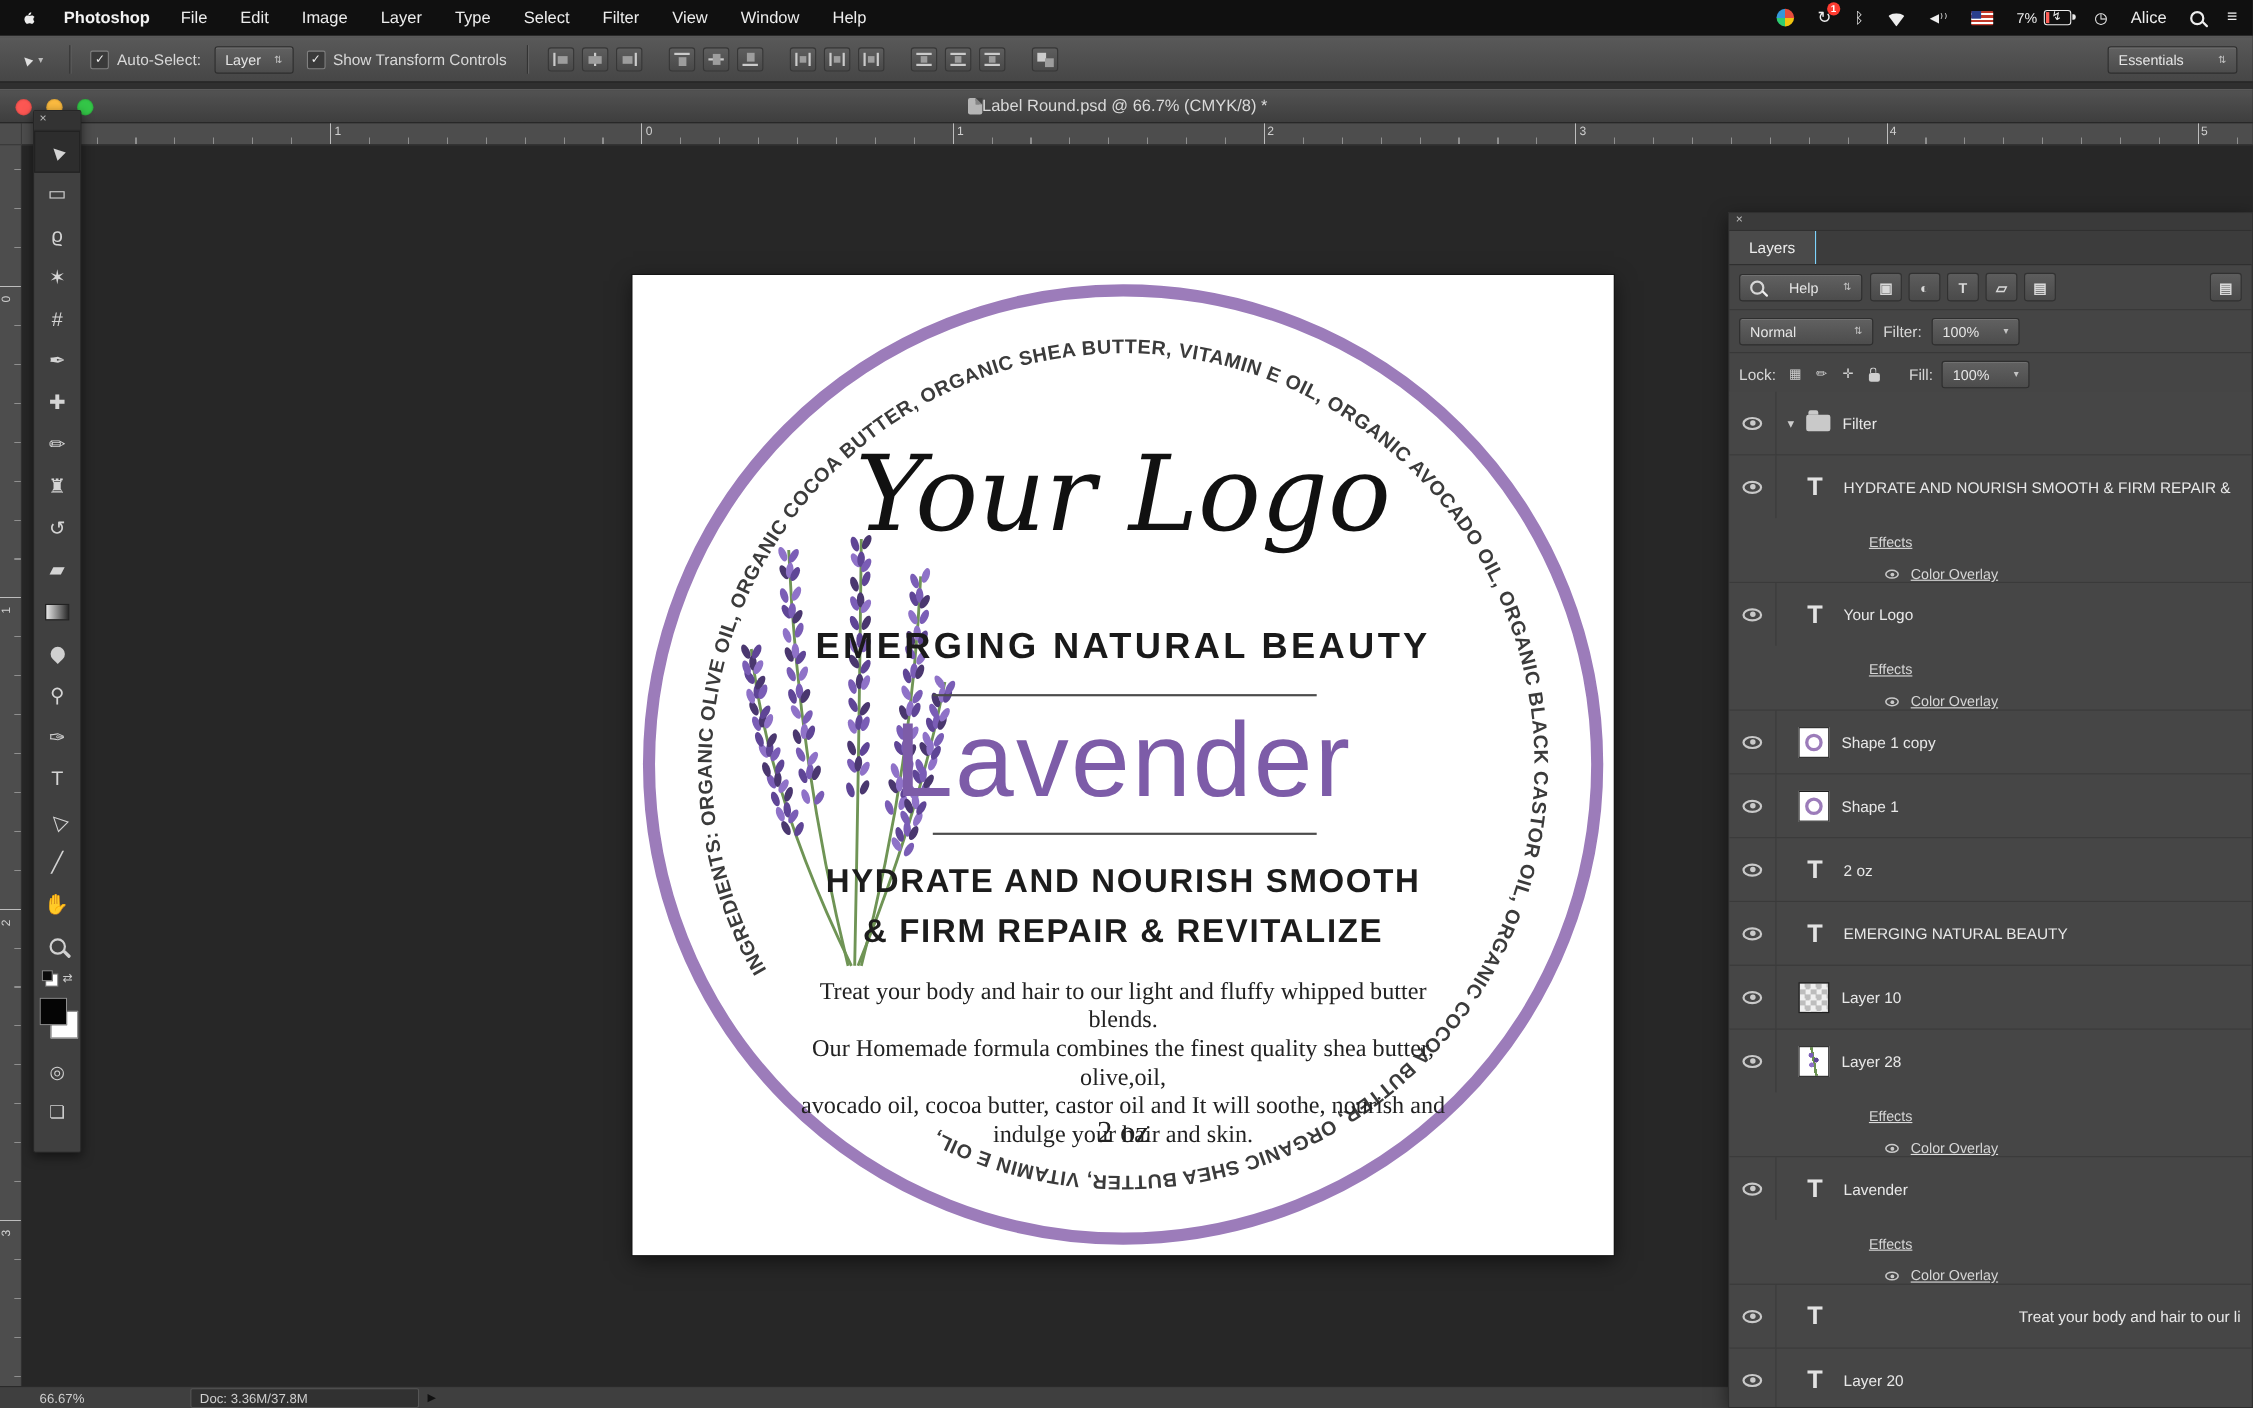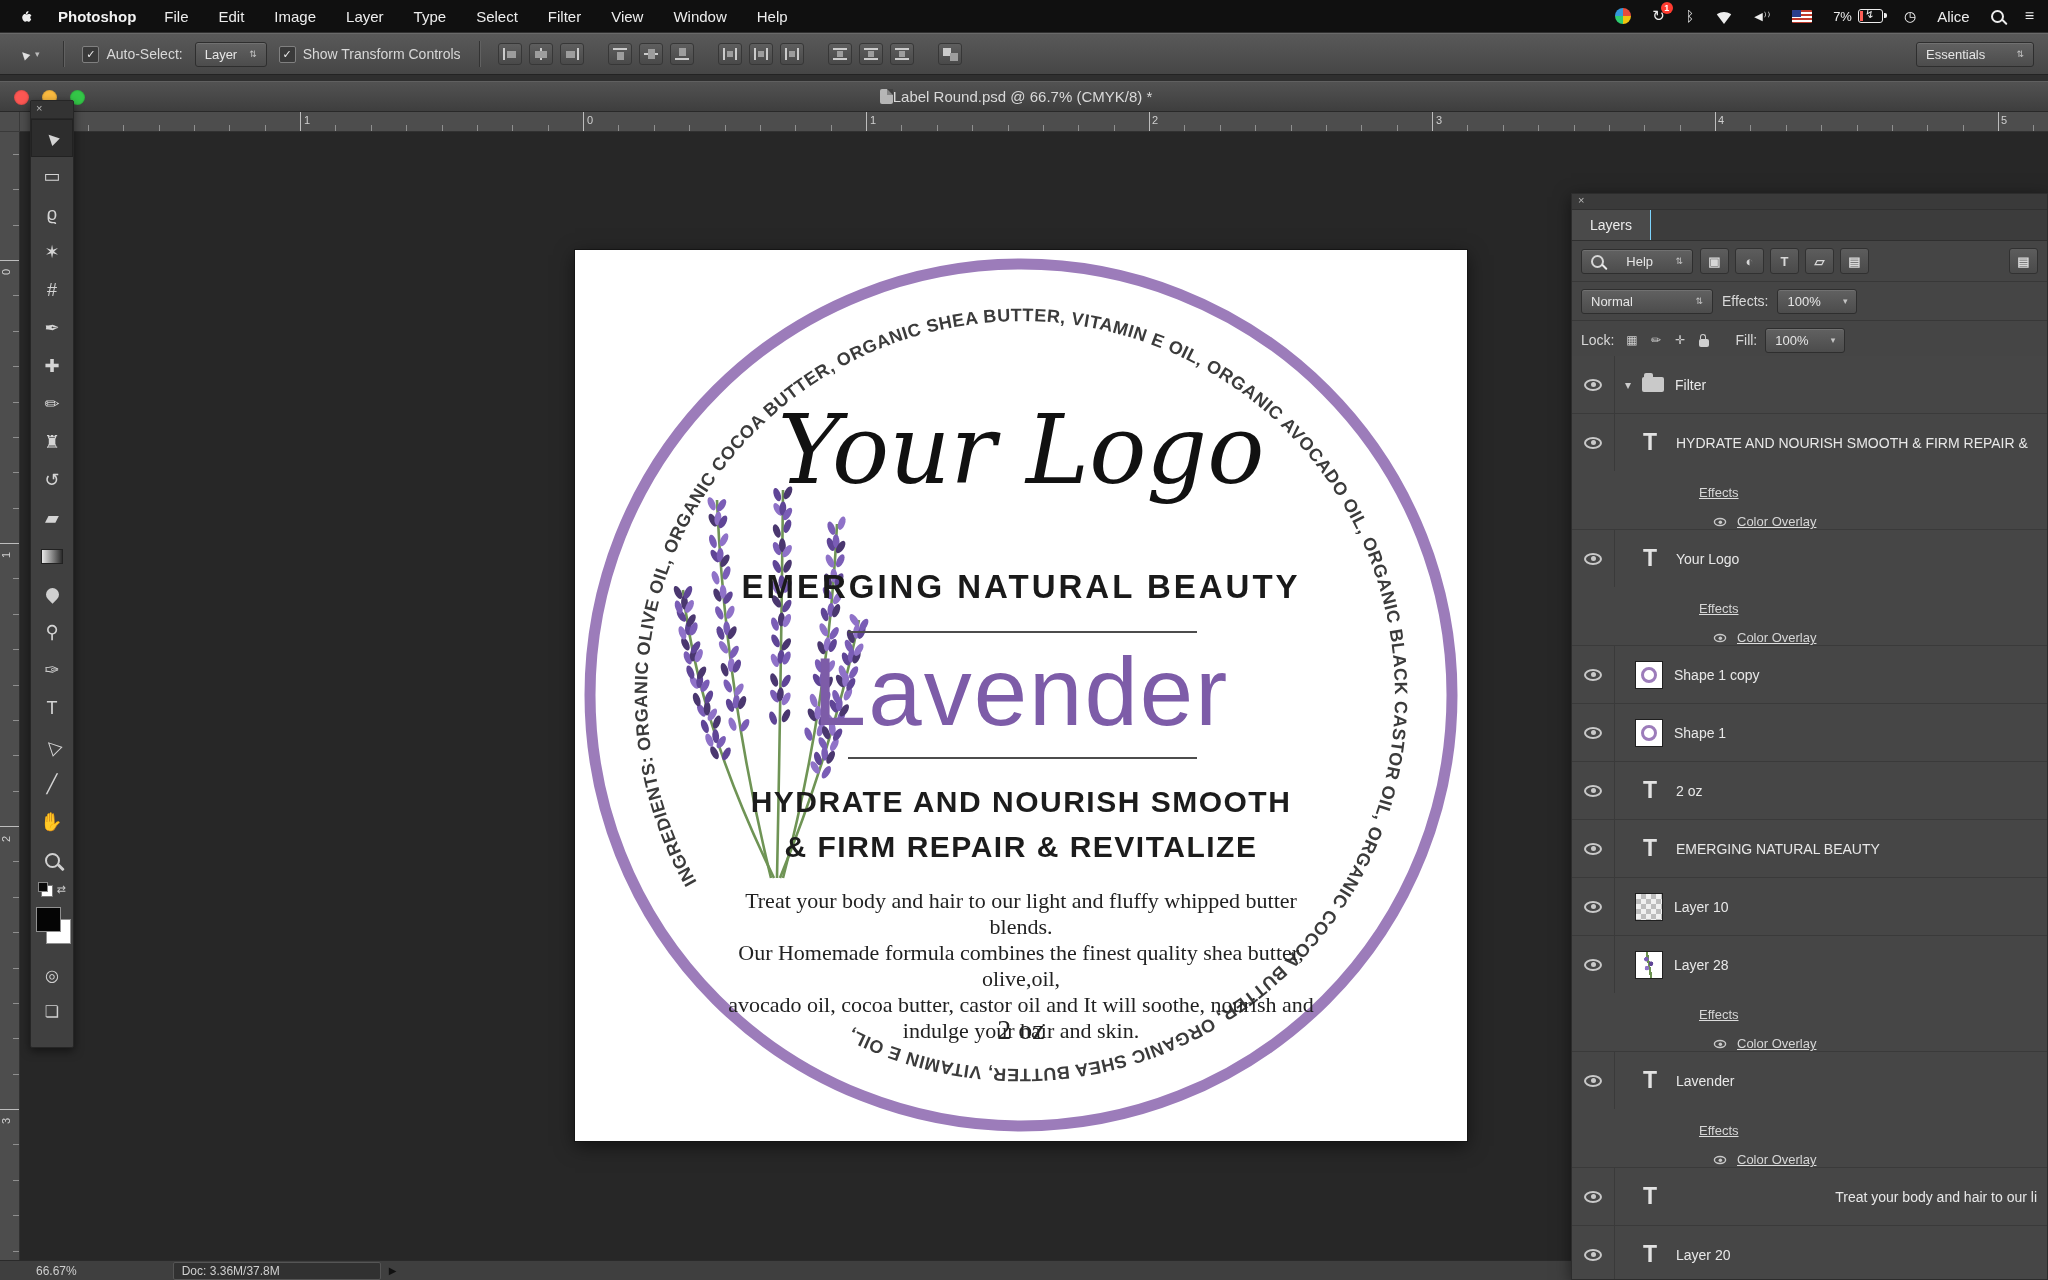--- a/index.html
+++ b/index.html
@@ -158,21 +158,21 @@
   .lp-tabs{height:30px;background:#3c3c3c;border-bottom:1px solid #2f2f2f;display:flex;}
   .lp-tab{padding:0 18px;line-height:30px;background:#4a4a4a;color:#ececec;font-size:14px;
           border-right:1px solid #7dd3fc;}
   .lp-filter{height:40px;display:flex;align-items:center;gap:7px;padding:0 9px;border-bottom:1px solid #383838;}
   .kindpill{width:112px;box-sizing:border-box;justify-content:space-between;}
   .fbtn{width:27px;height:24px;background:linear-gradient(#5d5d5d,#4a4a4a);border:1px solid #313131;
         border-radius:3px;display:inline-flex;align-items:center;justify-content:center;
         color:#d8d8d8;font-size:13px;font-weight:bold;}
   .fbtn.last{margin-left:auto;}
   .lp-blend{height:38px;display:flex;align-items:center;gap:9px;padding:0 9px;border-bottom:1px solid #383838;}
-  .pill.blend{width:132px;box-sizing:border-box;justify-content:space-between;}
+  .pill.blend{width:122px;box-sizing:border-box;justify-content:space-between;}
   .pill.num{width:80px;box-sizing:border-box;justify-content:space-between;}
   .lp-lock{height:38px;display:flex;align-items:center;gap:8px;padding:0 9px;border-bottom:1px solid #383838;}
   .lockico{width:19px;height:19px;display:inline-flex;align-items:center;justify-content:center;color:#cfcfcf;font-size:12px;}
   .padlock{width:10px;height:8px;background:#cfcfcf;border-radius:2px;position:relative;margin-top:5px;}
   .padlock::before{content:"";position:absolute;left:1.5px;top:-5px;width:6px;height:5px;
                    border:1.5px solid #cfcfcf;border-bottom:none;border-radius:3px 3px 0 0;box-sizing:border-box;}
   .lp-rows{position:absolute;left:0;right:0;top:162px;bottom:0;overflow:hidden;background:#464646;}
   .lblock{border-bottom:1px solid #3a3a3a;}
   .lrow{height:57px;display:flex;align-items:stretch;}
   .eyecell{width:42px;border-right:1px solid #3a3a3a;display:flex;align-items:center;justify-content:center;flex:none;}
@@ -637,21 +637,21 @@
           <span class="fbtn">▱</span>
           <span class="fbtn">▤</span>
         </span>
       <span class="fbtn last">▤</span>
     </div>
     <div class="lp-blend">
       <span class="pill blend">
         <span>Normal</span>
         <span class="updn">⇅</span>
       </span>
-      <span class="plabel">Effects:</span>
+      <span class="plabel">Filter:</span>
       <span class="pill num">
         <span>100%</span>
         <span class="ddn">▾</span>
       </span>
     </div>
     <div class="lp-lock">
       <span class="plabel">Lock:</span>
       <span id="lockBtns" style="display:inline-flex;gap:5px;">
           <span class="lockico">▦</span>
           <span class="lockico">✏</span>

